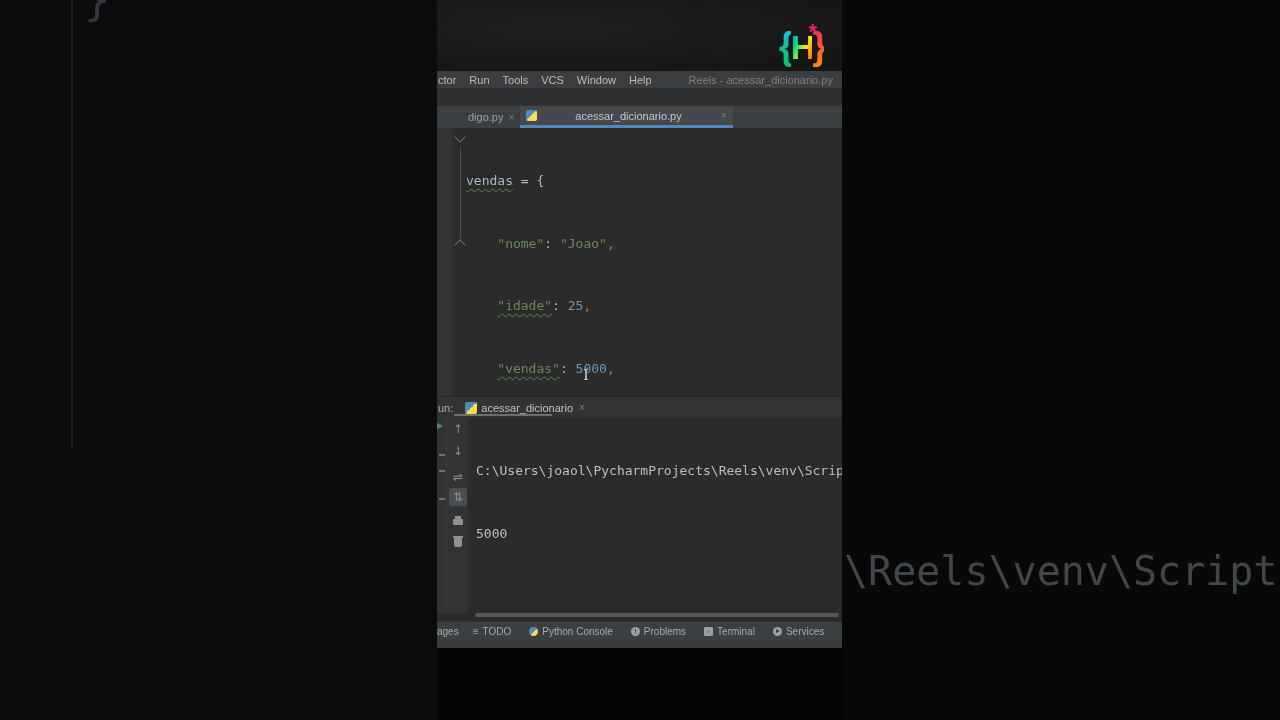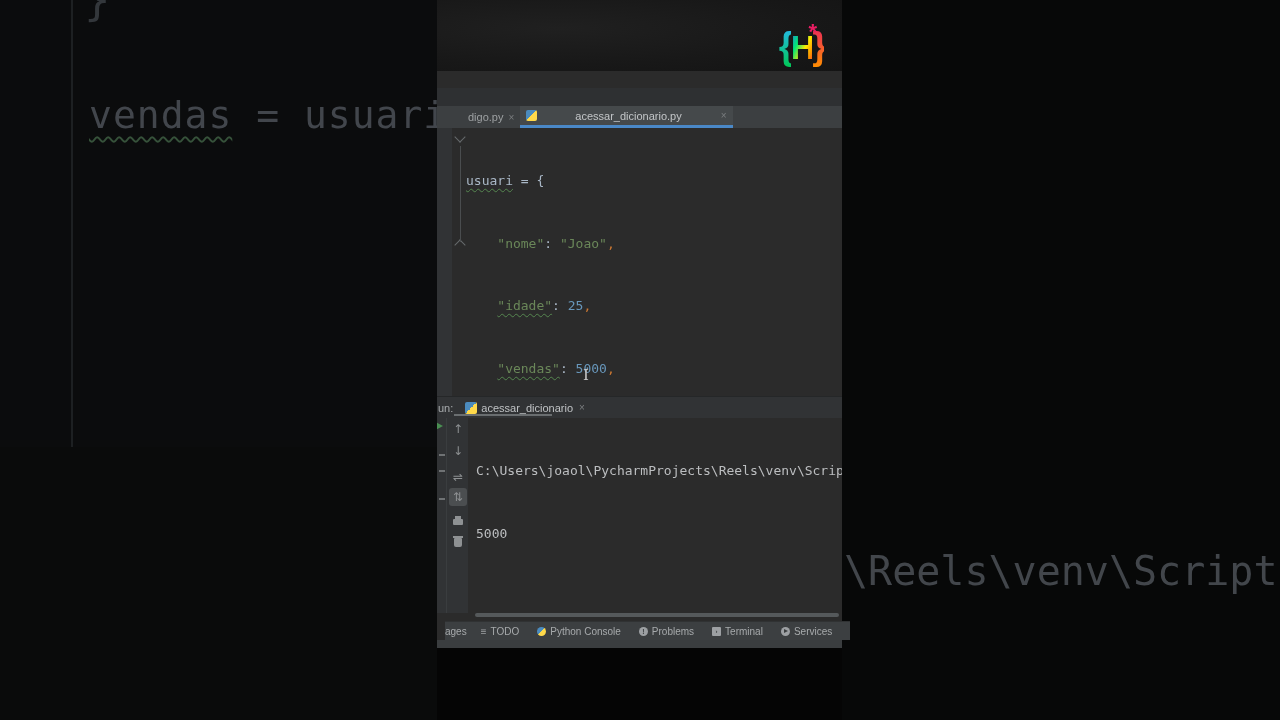--- a/index.html
+++ b/index.html
@@ -92,41 +92,40 @@
   .icon-printer:before{content:"";position:absolute;top:-3px;left:2px;width:6px;height:3px;background:#8e9193;}
   .icon-trash{position:absolute;left:7px;top:120px;width:8px;height:9px;background:#8e9193;border-radius:1px 1px 2px 2px;}
   .icon-trash:before{content:"";position:absolute;top:-2px;left:-1px;width:10px;height:1.5px;background:#8e9193;}
   .console-text{position:absolute;left:39px;top:0;width:366px;font-size:13px;line-height:21px;color:#bcbec0;white-space:pre;overflow:hidden;}
   .console-text div{height:21px;}
 
   
   .hscroll{position:absolute;left:38px;top:613px;width:364px;height:4px;background:#55595b;border-radius:2px;}
 
   
-  .toolbar{position:absolute;left:8px;top:621px;width:405px;height:19px;background:#3c3f41;border-top:1px solid #303233;box-sizing:border-box;
+  .toolbar{position:absolute;left:0;top:621px;width:405px;height:19px;background:#3c3f41;border-top:1px solid #303233;box-sizing:border-box;
     display:flex;align-items:center;font-size:10px;color:#a7aaac;}
   .tw{display:flex;align-items:center;margin-right:18px;white-space:nowrap;}
   .tw:first-child{margin-left:0;margin-right:14px;}
   .tw .g{margin-right:4px;color:#9da0a3;font-size:10px;}
   .g-py{width:9px;height:9px;border-radius:50%;background:linear-gradient(135deg,#4b8bbe 0 50%,#ffd94a 50% 100%);margin-right:4px;}
   .g-circ{width:9px;height:9px;border-radius:50%;background:#9da0a3;color:#3c3f41;font-size:7px;line-height:9px;text-align:center;margin-right:4px;font-weight:bold;}
   .g-term{width:9px;height:9px;background:#9da0a3;border-radius:1px;color:#3c3f41;font-size:6px;line-height:9px;text-align:center;margin-right:4px;font-weight:bold;}
   .g-serv{width:9px;height:9px;border-radius:50%;background:#9da0a3;position:relative;margin-right:4px;}
   .g-serv:before{content:"";position:absolute;left:3px;top:2px;width:0;height:0;
     border-left:4px solid #3c3f41;border-top:2.5px solid transparent;border-bottom:2.5px solid transparent;}
 
   .status-sliver{position:absolute;left:0;top:640px;width:405px;height:8px;background:#3a3d3f;}
 </style>
 </head>
 <body>
 
 <div class="bg-left-editor">
   <div class="bg-gutter-line"></div>
   <div class="bg-brace mono">}</div>
-  <div class="bg-code1 mono"><span class="w">vendas</span><span> = usuari</span></div>
 </div>
 <div class="bg-bottom-left">
   
   
   
   
   
   
   
   
@@ -140,20 +139,29 @@
 
 <div class="col">
 
   <div class="vid-header">
     <div class="logo">
       <span class="l-open">{</span><span class="l-h">H</span><span class="l-close">}</span>
       <span class="l-spark">*</span>
     </div>
   </div>
 
+  <div class="menubar">
+    <span class="mi">ctor</span>
+    <span class="mi">Run</span>
+    <span class="mi">Tools</span>
+    <span class="mi">VCS</span>
+    <span class="mi">Window</span>
+    <span class="mi">Help</span>
+    <span class="menu-title">Reels - acessar_dicionario.py</span>
+  </div>
 
   <div class="navstrip"></div>
 
   <div class="tabbar">
     <div class="tab partial">
       <span>digo.py</span>
       <span class="close">×</span>
     </div>
     <div class="tab active">
       <span class="pyicon"></span>
@@ -161,21 +169,21 @@
       <span class="close">×</span>
     </div>
   </div>
 
   <div class="editor">
     <div class="gutter"></div>
     <div class="fold open" style="top:5px;"></div>
     <div class="fold end" style="top:113px;"></div>
     <div class="fold-line"></div>
     <div class="code mono">
-      <div class="code-line"><span class="wavy">usuari</span><span> = {</span></div>
+      <div class="code-line"><span class="wavy">vendas</span><span> = {</span></div>
       <div class="code-line"><span>    </span><span class="c-str">"nome"</span><span>: </span><span class="c-str">"Joao"</span><span class="c-comma">,</span></div>
       <div class="code-line"><span>    </span><span class="c-str wavy">"idade"</span><span>: </span><span class="c-num">25</span><span class="c-comma">,</span></div>
       <div class="code-line"><span>    </span><span class="c-str wavy">"vendas"</span><span>: </span><span class="c-num">5000</span><span class="c-comma">,</span></div>
       
       
       
       
       
       
     </div>

